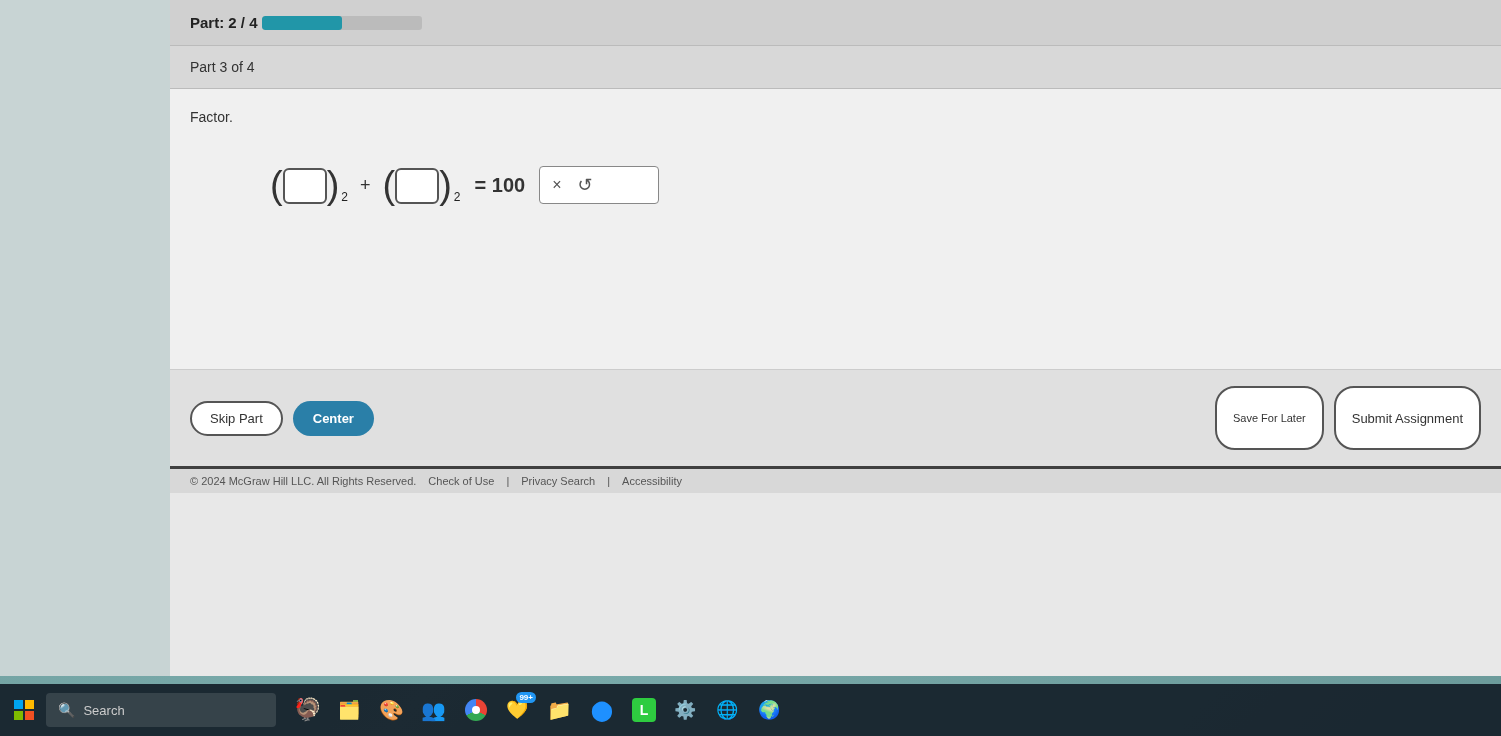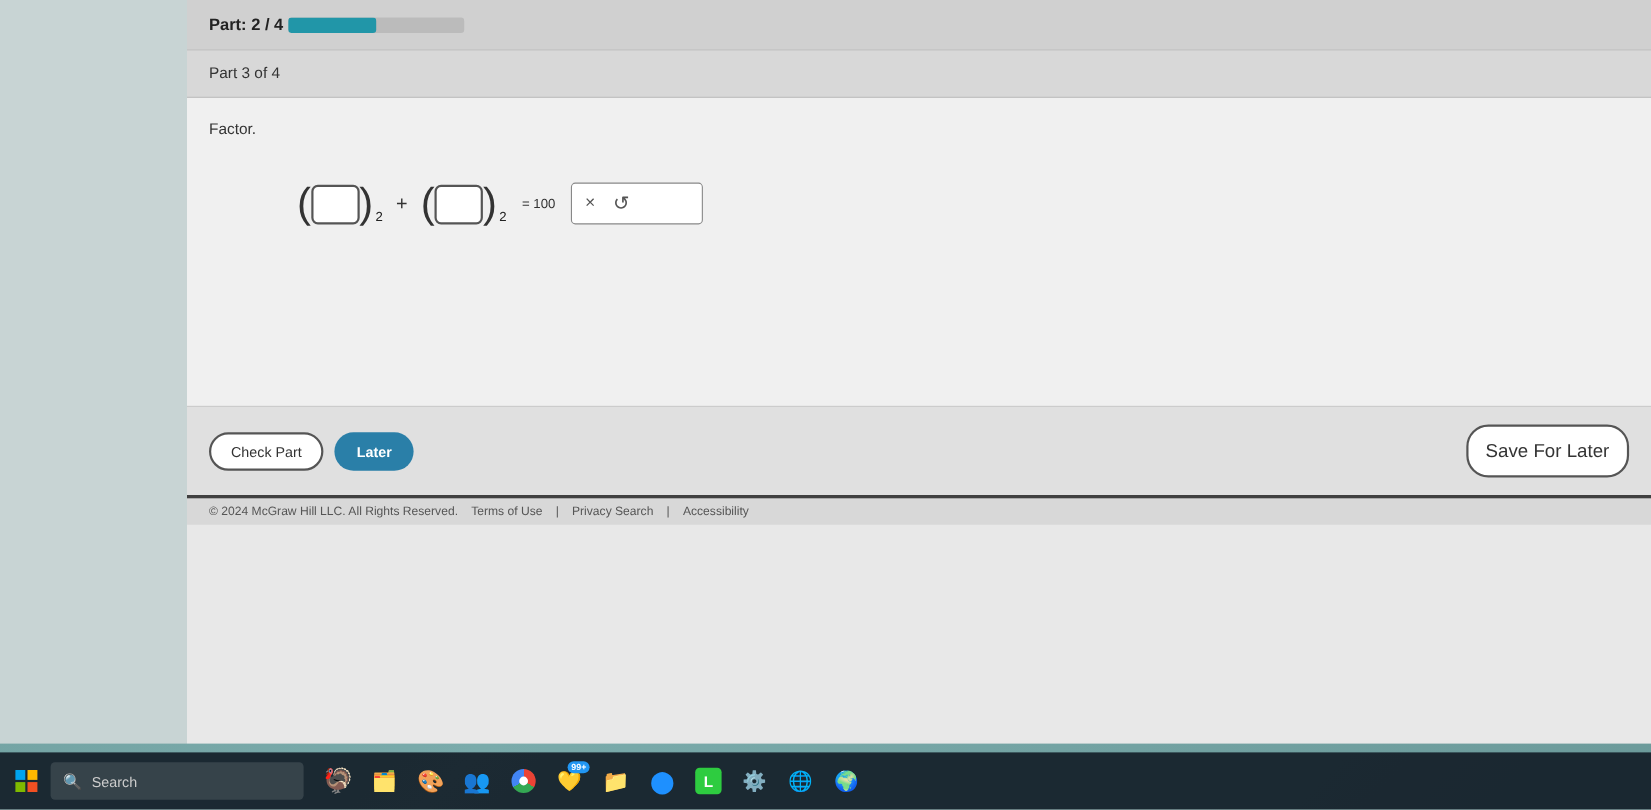--- a/index.html
+++ b/index.html
@@ -107,23 +107,24 @@
       position: relative;
     }
 
     .math-plus {
       font-size: 18px;
       color: #333;
       margin: 0 4px;
     }
 
     .math-equals {
-      font-size: 12px;
+      font-size: 20px;
       color: #333;
       margin: 0 6px;
+      font-weight: bold;
     }
 
     
     .answer-box {
       display: flex;
       align-items: center;
       border: 1.5px solid #888;
       border-radius: 4px;
       background: white;
       padding: 4px 12px;
@@ -182,22 +183,22 @@
 
     .right-actions {
       display: flex;
       gap: 10px;
     }
 
     .btn-save-later {
       background: white;
       border: 2px solid #555;
       border-radius: 20px;
-      padding: 12px 16px;
-      font-size: 17px;
+      padding: 24px 16px;
+      font-size: 11px;
       cursor: pointer;
       color: #333;
     }
 
     .btn-submit {
       background: white;
       border: 2px solid #555;
       border-radius: 20px;
       padding: 8px 16px;
       font-size: 13px;
@@ -411,31 +412,32 @@
 
         <div class="answer-box">
           <span class="answer-x">×</span>
           <span class="answer-undo">↺</span>
         </div>
       </div>
     </div>
 
     <div class="action-bar">
       <div class="left-actions">
-        <button class="btn-skip">Check Part</button>
-        <button class="btn-check">Later</button>
+        <button class="btn-skip">Skip Part</button>
+        <button class="btn-check">Center</button>
       </div>
       <div class="right-actions">
         <button class="btn-save-later">Save For Later</button>
+        <button class="btn-submit">Submit Assignment</button>
       </div>
     </div>
 
     <div class="footer">
       <span>© 2024 McGraw Hill LLC. All Rights Reserved.</span>
-      <a href="#">Terms of Use</a>
+      <a href="#">Check of Use</a>
       <span>|</span>
       <a href="#">Privacy Search</a>
       <span>|</span>
       <a href="#">Accessibility</a>
     </div>
 
   </div>
 
   <div class="taskbar">
 

